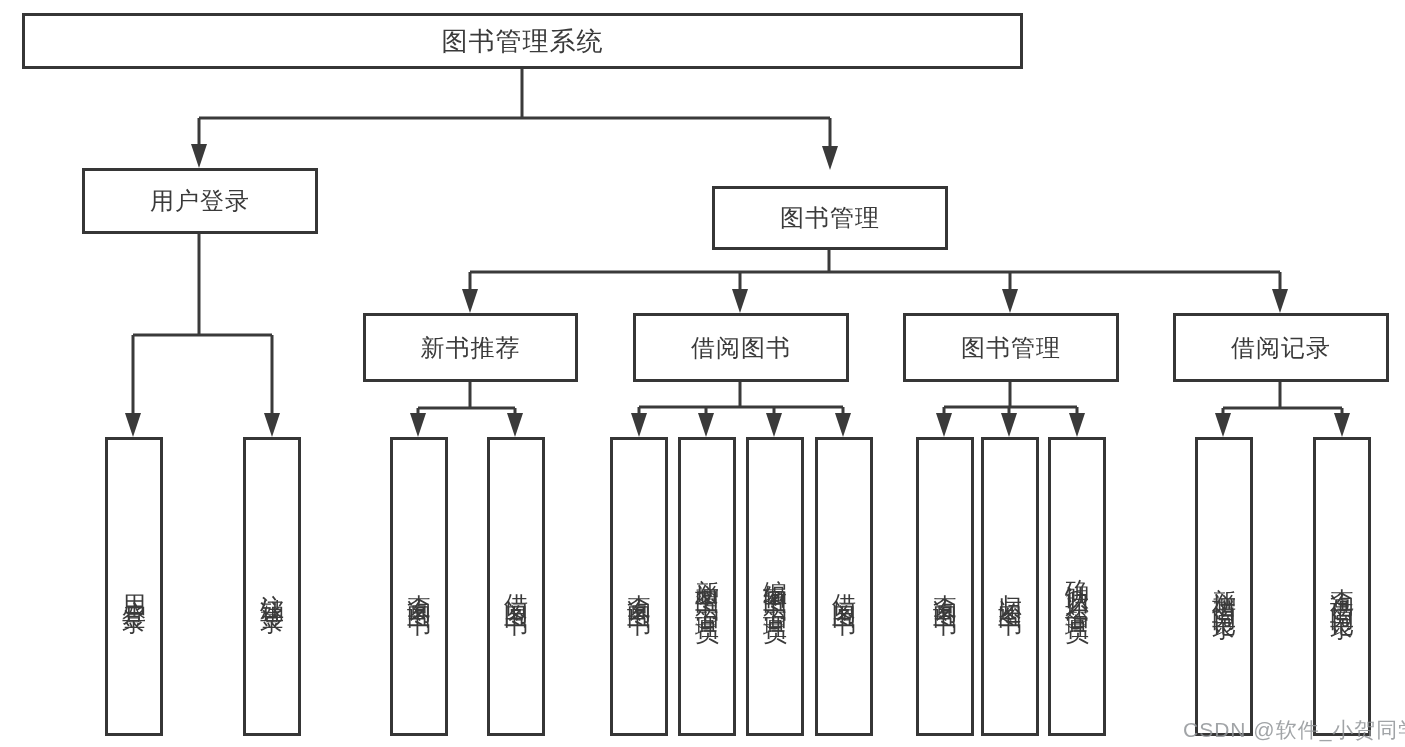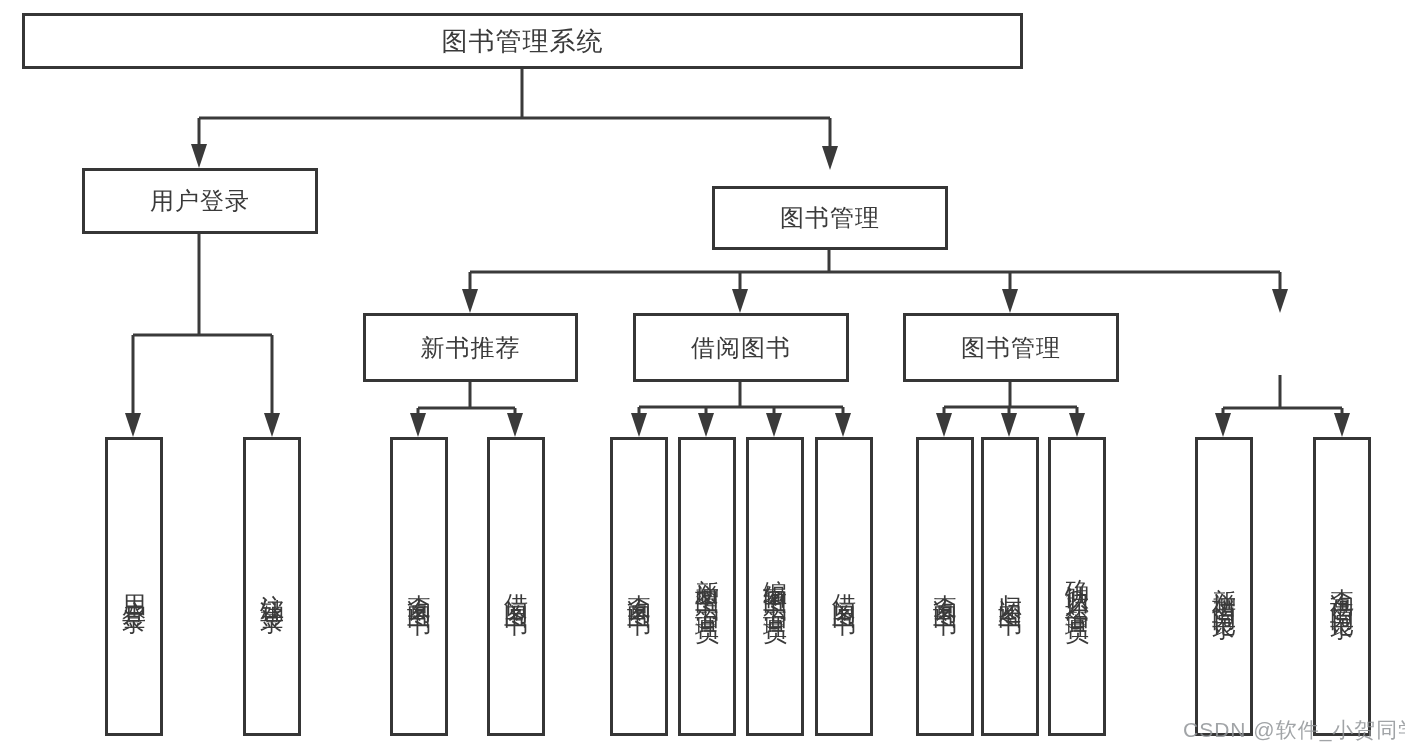--- a/index.html
+++ b/index.html
@@ -131,20 +131,23 @@
 
   <div class="box mid m1">
     <span>新书推荐</span>
   </div>
   <div class="box mid m2">
     <span>借阅图书</span>
   </div>
   <div class="box mid m3">
     <span>图书管理</span>
   </div>
+  <div class="box mid m4">
+    <span>借阅记录</span>
+  </div>
 
   <div class="box leaf a1">
     <span class="vtext">用户登录</span>
   </div>
   <div class="box leaf a2">
     <span class="vtext">注销登录</span>
   </div>
 
   <div class="box leaf b1">
     <span class="vtext">查询图书</span>

